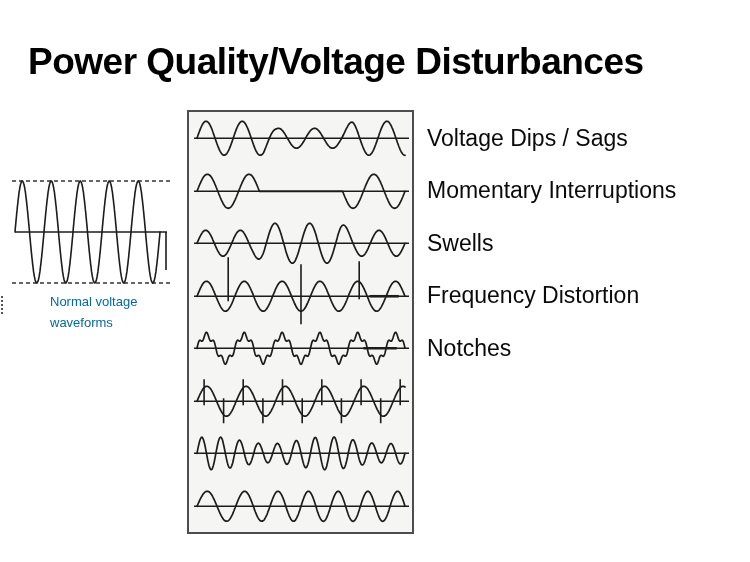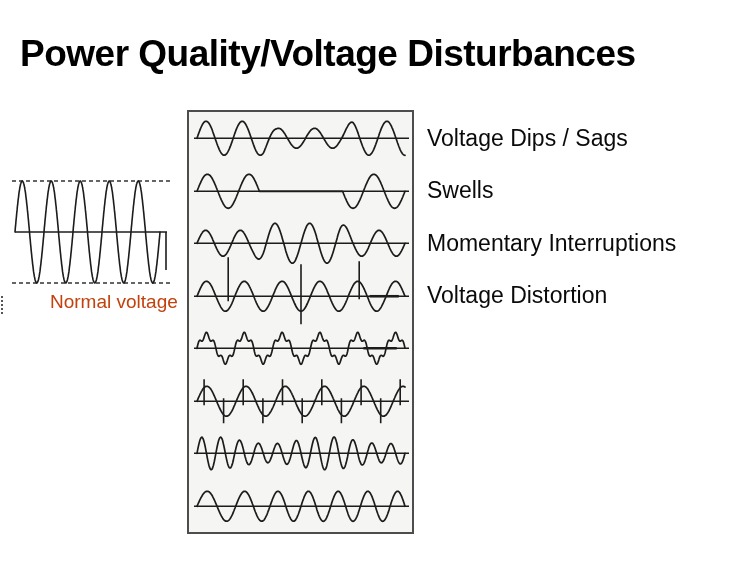--- a/index.html
+++ b/index.html
@@ -6,29 +6,29 @@
     --line:#1c1c1c; --box-bg:#f5f5f3; --box-border:#4d4d4d; --text:#000; --page:#fff;
   }
   html,body{margin:0;padding:0;}
   body{
     width:750px;height:562px;position:relative;overflow:hidden;
     background:var(--page);
     font-family:"Liberation Sans","DejaVu Sans",sans-serif;
     color:var(--text);
   }
   .title{
-    position:absolute;left:20px;top:33px;margin:0;
+    position:absolute;left:20px;top:33px;margin:8px;
     font-size:37px;font-weight:bold;letter-spacing:-0.5px;white-space:nowrap;
   }
   
   .left-panel{position:absolute;left:0;top:162px;width:186px;height:200px;}
   .left-panel svg{position:absolute;left:0;top:0;overflow:visible;}
   .left-caption{
     position:absolute;left:50px;top:129px;
-    font-size:19px;line-height:21px;color:#c2410c;white-space:nowrap;
+    font-size:13px;line-height:21px;color:#0369a1;white-space:nowrap;
   }
   .edge-tick{
     position:absolute;left:1px;top:296px;height:18px;width:0;
     border-left:2px dotted #555;
   }
   
   .wave-box{
     position:absolute;left:187px;top:110px;width:227px;height:424px;
     box-sizing:border-box;border:2px solid var(--box-border);
     background:var(--box-bg);
@@ -54,20 +54,21 @@
 <div class="left-panel">
   <svg id="left-wave" width="186" height="200" viewBox="0 0 186 200">
     <line x1="12" y1="19" x2="170" y2="19" stroke="#333" stroke-width="1.4" stroke-dasharray="4 3"></line>
     <line x1="12" y1="121" x2="170" y2="121" stroke="#333" stroke-width="1.4" stroke-dasharray="4 3"></line>
     <line x1="166" y1="70" x2="166" y2="108" stroke="#1c1c1c" stroke-width="1.6"></line>
   <line x1="15" y1="70" x2="167" y2="70" stroke="#1c1c1c" stroke-width="1.4"></line>
       <path d="M15.0 70.0L15.3 66.2L15.7 62.4L16.0 58.7L16.4 55.0L16.7 51.4L17.1 47.9L17.4 44.5L17.8 41.3L18.1 38.2L18.5 35.3L18.8 32.6L19.1 30.1L19.5 27.9L19.8 25.8L20.2 24.1L20.5 22.5L20.9 21.3L21.2 20.3L21.6 19.6L21.9 19.1L22.3 19.0L22.6 19.1L22.9 19.6L23.3 20.3L23.6 21.3L24.0 22.5L24.3 24.1L24.7 25.8L25.0 27.9L25.4 30.1L25.7 32.6L26.0 35.3L26.4 38.2L26.7 41.3L27.1 44.5L27.4 47.9L27.8 51.4L28.1 55.0L28.5 58.7L28.8 62.4L29.2 66.2L29.5 70.0L29.8 73.8L30.2 77.6L30.5 81.3L30.9 85.0L31.2 88.6L31.6 92.1L31.9 95.5L32.3 98.7L32.6 101.8L33.0 104.7L33.3 107.4L33.6 109.9L34.0 112.1L34.3 114.2L34.7 115.9L35.0 117.5L35.4 118.7L35.7 119.7L36.1 120.4L36.4 120.9L36.8 121.0L37.1 120.9L37.4 120.4L37.8 119.7L38.1 118.7L38.5 117.5L38.8 115.9L39.2 114.2L39.5 112.1L39.9 109.9L40.2 107.4L40.5 104.7L40.9 101.8L41.2 98.7L41.6 95.5L41.9 92.1L42.3 88.6L42.6 85.0L43.0 81.3L43.3 77.6L43.7 73.8L44.0 70.0L44.3 66.2L44.7 62.4L45.0 58.7L45.4 55.0L45.7 51.4L46.1 47.9L46.4 44.5L46.8 41.3L47.1 38.2L47.5 35.3L47.8 32.6L48.1 30.1L48.5 27.9L48.8 25.8L49.2 24.1L49.5 22.5L49.9 21.3L50.2 20.3L50.6 19.6L50.9 19.1L51.3 19.0L51.6 19.1L51.9 19.6L52.3 20.3L52.6 21.3L53.0 22.5L53.3 24.1L53.7 25.8L54.0 27.9L54.4 30.1L54.7 32.6L55.0 35.3L55.4 38.2L55.7 41.3L56.1 44.5L56.4 47.9L56.8 51.4L57.1 55.0L57.5 58.7L57.8 62.4L58.2 66.2L58.5 70.0L58.8 73.8L59.2 77.6L59.5 81.3L59.9 85.0L60.2 88.6L60.6 92.1L60.9 95.5L61.3 98.7L61.6 101.8L62.0 104.7L62.3 107.4L62.6 109.9L63.0 112.1L63.3 114.2L63.7 115.9L64.0 117.5L64.4 118.7L64.7 119.7L65.1 120.4L65.4 120.9L65.8 121.0L66.1 120.9L66.4 120.4L66.8 119.7L67.1 118.7L67.5 117.5L67.8 115.9L68.2 114.2L68.5 112.1L68.9 109.9L69.2 107.4L69.5 104.7L69.9 101.8L70.2 98.7L70.6 95.5L70.9 92.1L71.3 88.6L71.6 85.0L72.0 81.3L72.3 77.6L72.7 73.8L73.0 70.0L73.3 66.2L73.7 62.4L74.0 58.7L74.4 55.0L74.7 51.4L75.1 47.9L75.4 44.5L75.8 41.3L76.1 38.2L76.5 35.3L76.8 32.6L77.1 30.1L77.5 27.9L77.8 25.8L78.2 24.1L78.5 22.5L78.9 21.3L79.2 20.3L79.6 19.6L79.9 19.1L80.3 19.0L80.6 19.1L80.9 19.6L81.3 20.3L81.6 21.3L82.0 22.5L82.3 24.1L82.7 25.8L83.0 27.9L83.4 30.1L83.7 32.6L84.0 35.3L84.4 38.2L84.7 41.3L85.1 44.5L85.4 47.9L85.8 51.4L86.1 55.0L86.5 58.7L86.8 62.4L87.2 66.2L87.5 70.0L87.8 73.8L88.2 77.6L88.5 81.3L88.9 85.0L89.2 88.6L89.6 92.1L89.9 95.5L90.3 98.7L90.6 101.8L91.0 104.7L91.3 107.4L91.6 109.9L92.0 112.1L92.3 114.2L92.7 115.9L93.0 117.5L93.4 118.7L93.7 119.7L94.1 120.4L94.4 120.9L94.8 121.0L95.1 120.9L95.4 120.4L95.8 119.7L96.1 118.7L96.5 117.5L96.8 115.9L97.2 114.2L97.5 112.1L97.9 109.9L98.2 107.4L98.5 104.7L98.9 101.8L99.2 98.7L99.6 95.5L99.9 92.1L100.3 88.6L100.6 85.0L101.0 81.3L101.3 77.6L101.7 73.8L102.0 70.0L102.3 66.2L102.7 62.4L103.0 58.7L103.4 55.0L103.7 51.4L104.1 47.9L104.4 44.5L104.8 41.3L105.1 38.2L105.5 35.3L105.8 32.6L106.1 30.1L106.5 27.9L106.8 25.8L107.2 24.1L107.5 22.5L107.9 21.3L108.2 20.3L108.6 19.6L108.9 19.1L109.3 19.0L109.6 19.1L109.9 19.6L110.3 20.3L110.6 21.3L111.0 22.5L111.3 24.1L111.7 25.8L112.0 27.9L112.4 30.1L112.7 32.6L113.0 35.3L113.4 38.2L113.7 41.3L114.1 44.5L114.4 47.9L114.8 51.4L115.1 55.0L115.5 58.7L115.8 62.4L116.2 66.2L116.5 70.0L116.8 73.8L117.2 77.6L117.5 81.3L117.9 85.0L118.2 88.6L118.6 92.1L118.9 95.5L119.3 98.7L119.6 101.8L120.0 104.7L120.3 107.4L120.6 109.9L121.0 112.1L121.3 114.2L121.7 115.9L122.0 117.5L122.4 118.7L122.7 119.7L123.1 120.4L123.4 120.9L123.8 121.0L124.1 120.9L124.4 120.4L124.8 119.7L125.1 118.7L125.5 117.5L125.8 115.9L126.2 114.2L126.5 112.1L126.9 109.9L127.2 107.4L127.5 104.7L127.9 101.8L128.2 98.7L128.6 95.5L128.9 92.1L129.3 88.6L129.6 85.0L130.0 81.3L130.3 77.6L130.7 73.8L131.0 70.0L131.3 66.2L131.7 62.4L132.0 58.7L132.4 55.0L132.7 51.4L133.1 47.9L133.4 44.5L133.8 41.3L134.1 38.2L134.5 35.3L134.8 32.6L135.1 30.1L135.5 27.9L135.8 25.8L136.2 24.1L136.5 22.5L136.9 21.3L137.2 20.3L137.6 19.6L137.9 19.1L138.3 19.0L138.6 19.1L138.9 19.6L139.3 20.3L139.6 21.3L140.0 22.5L140.3 24.1L140.7 25.8L141.0 27.9L141.4 30.1L141.7 32.6L142.0 35.3L142.4 38.2L142.7 41.3L143.1 44.5L143.4 47.9L143.8 51.4L144.1 55.0L144.5 58.7L144.8 62.4L145.2 66.2L145.5 70.0L145.8 73.8L146.2 77.6L146.5 81.3L146.9 85.0L147.2 88.6L147.6 92.1L147.9 95.5L148.3 98.7L148.6 101.8L149.0 104.7L149.3 107.4L149.6 109.9L150.0 112.1L150.3 114.2L150.7 115.9L151.0 117.5L151.4 118.7L151.7 119.7L152.1 120.4L152.4 120.9L152.8 121.0L153.1 120.9L153.4 120.4L153.8 119.7L154.1 118.7L154.5 117.5L154.8 115.9L155.2 114.2L155.5 112.1L155.9 109.9L156.2 107.4L156.5 104.7L156.9 101.8L157.2 98.7L157.6 95.5L157.9 92.1L158.3 88.6L158.6 85.0L159.0 81.3L159.3 77.6L159.7 73.8L160.0 70.0" fill="none" stroke="#1c1c1c" stroke-width="1.6" stroke-linejoin="round" stroke-linecap="round"></path>
     </svg>
   <div class="left-caption">
     <div>Normal voltage</div>
+    <div>waveforms</div>
   </div>
 </div>
 <div class="edge-tick"></div>
 
 <div class="wave-box">
   <div class="wave-row">
       <svg width="223" height="52.5" viewBox="0 0 223 52.5">
         <line x1="5" y1="26.25" x2="220" y2="26.25" stroke="#1c1c1c" stroke-width="1.4"></line>
         <path d="M8.0 26.3L8.5 24.8L9.0 23.3L9.5 21.9L10.0 20.5L10.5 19.2L11.0 17.9L11.5 16.6L12.0 15.5L12.5 14.4L13.0 13.4L13.4 12.5L13.9 11.7L14.4 11.0L14.9 10.4L15.4 9.9L15.9 9.6L16.4 9.3L16.9 9.3L17.4 9.3L17.9 9.4L18.4 9.7L18.9 10.1L19.4 10.6L19.9 11.3L20.4 12.0L20.9 12.9L21.4 13.8L21.9 14.9L22.4 16.0L22.9 17.2L23.4 18.5L23.8 19.8L24.3 21.2L24.8 22.6L25.3 24.0L25.8 25.5L26.3 26.9L26.8 28.4L27.3 29.8L27.8 31.3L28.3 32.6L28.8 34.0L29.3 35.2L29.8 36.4L30.3 37.6L30.8 38.6L31.3 39.6L31.8 40.4L32.3 41.2L32.8 41.8L33.3 42.4L33.8 42.8L34.2 43.1L34.7 43.2L35.2 43.2L35.7 43.2L36.2 42.9L36.7 42.6L37.2 42.1L37.7 41.6L38.2 40.9L38.7 40.1L39.2 39.2L39.7 38.2L40.2 37.1L40.7 35.9L41.2 34.7L41.7 33.4L42.2 32.0L42.7 30.6L43.2 29.2L43.7 27.8L44.2 26.3L44.6 24.9L45.1 23.4L45.6 22.0L46.1 20.6L46.6 19.2L47.1 17.9L47.6 16.7L48.1 15.5L48.6 14.4L49.1 13.4L49.6 12.5L50.1 11.7L50.6 11.0L51.1 10.4L51.6 9.9L52.1 9.6L52.6 9.4L53.1 9.3L53.6 9.3L54.1 9.4L54.6 9.7L55.0 10.1L55.5 10.6L56.0 11.2L56.5 12.0L57.0 12.8L57.5 13.8L58.0 14.8L58.5 16.0L59.0 17.2L59.5 18.4L60.0 19.7L60.5 21.1L61.0 22.5L61.5 24.0L62.0 25.4L62.5 26.9L63.0 28.3L63.5 29.8L64.0 31.2L64.5 32.6L65.0 33.9L65.4 35.2L65.9 36.4L66.4 37.5L66.9 38.6L67.4 39.5L67.9 40.4L68.4 41.2L68.9 41.8L69.4 42.3L69.9 42.8L70.4 43.0L70.9 43.2L71.4 43.2L71.9 43.2L72.4 43.0L72.9 42.6L73.4 42.2L73.9 41.6L74.4 40.9L74.9 40.0L75.4 38.9L75.8 37.7L76.3 36.5L76.8 35.3L77.3 34.0L77.8 32.7L78.3 31.4L78.8 30.1L79.3 28.8L79.8 27.6L80.3 26.4L80.8 25.2L81.3 24.1L81.8 23.0L82.3 22.1L82.8 21.2L83.3 20.4L83.8 19.6L84.3 19.0L84.8 18.4L85.3 18.0L85.8 17.6L86.2 17.3L86.7 17.1L87.2 16.9L87.7 16.7L88.2 16.5L88.7 16.3L89.2 16.3L89.7 16.3L90.2 16.4L90.7 16.5L91.2 16.7L91.7 17.0L92.2 17.4L92.7 17.8L93.2 18.3L93.7 18.9L94.2 19.5L94.7 20.2L95.2 20.9L95.7 21.6L96.2 22.4L96.6 23.2L97.1 24.0L97.6 24.9L98.1 25.7L98.6 26.6L99.1 27.4L99.6 28.3L100.1 29.1L100.6 29.9L101.1 30.7L101.6 31.5L102.1 32.2L102.6 32.9L103.1 33.5L103.6 34.0L104.1 34.6L104.6 35.0L105.1 35.4L105.6 35.7L106.1 35.9L106.6 36.1L107.0 36.2L107.5 36.2L108.0 36.2L108.5 36.1L109.0 35.9L109.5 35.6L110.0 35.3L110.5 34.9L111.0 34.4L111.5 33.9L112.0 33.3L112.5 32.7L113.0 32.0L113.5 31.3L114.0 30.5L114.5 29.7L115.0 28.9L115.5 28.1L116.0 27.2L116.5 26.4L117.0 25.5L117.4 24.6L117.9 23.8L118.4 23.0L118.9 22.2L119.4 21.4L119.9 20.7L120.4 20.0L120.9 19.3L121.4 18.7L121.9 18.2L122.4 17.7L122.9 17.3L123.4 17.0L123.9 16.7L124.4 16.5L124.9 16.3L125.4 16.3L125.9 16.3L126.4 16.3L126.9 16.5L127.4 16.7L127.8 17.0L128.3 17.4L128.8 17.8L129.3 18.3L129.8 18.9L130.3 19.5L130.8 20.1L131.3 20.8L131.8 21.6L132.3 22.4L132.8 23.2L133.3 24.0L133.8 24.8L134.3 25.7L134.8 26.5L135.3 27.4L135.8 28.3L136.3 29.1L136.8 29.9L137.3 30.7L137.8 31.4L138.2 32.2L138.7 32.8L139.2 33.5L139.7 34.0L140.2 34.5L140.7 35.0L141.2 35.4L141.7 35.7L142.2 35.9L142.7 36.1L143.2 36.2L143.7 36.2L144.2 36.2L144.7 36.1L145.2 35.9L145.7 35.6L146.2 35.3L146.7 34.9L147.2 34.4L147.7 33.9L148.2 33.3L148.6 32.7L149.1 32.0L149.6 31.3L150.1 30.6L150.6 29.8L151.1 28.9L151.6 28.1L152.1 27.3L152.6 26.4L153.1 25.5L153.6 24.5L154.1 23.5L154.6 22.5L155.1 21.4L155.6 20.4L156.1 19.3L156.6 18.2L157.1 17.2L157.6 16.2L158.1 15.3L158.6 14.4L159.0 13.6L159.5 12.8L160.0 12.1L160.5 11.5L161.0 11.0L161.5 10.6L162.0 10.4L162.5 10.2L163.0 10.2L163.5 10.3L164.0 10.5L164.5 11.2L165.0 11.9L165.5 12.7L166.0 13.7L166.5 14.7L167.0 15.8L167.5 17.0L168.0 18.3L168.5 19.6L169.0 20.9L169.4 22.3L169.9 23.8L170.4 25.2L170.9 26.7L171.4 28.2L171.9 29.6L172.4 31.0L172.9 32.4L173.4 33.7L173.9 35.0L174.4 36.2L174.9 37.4L175.4 38.4L175.9 39.4L176.4 40.3L176.9 41.1L177.4 41.7L177.9 42.3L178.4 42.7L178.9 43.0L179.4 43.2L179.8 43.2L180.3 43.2L180.8 43.0L181.3 42.7L181.8 42.2L182.3 41.7L182.8 41.0L183.3 40.2L183.8 39.3L184.3 38.4L184.8 37.3L185.3 36.1L185.8 34.9L186.3 33.6L186.8 32.3L187.3 30.9L187.8 29.5L188.3 28.0L188.8 26.6L189.3 25.1L189.8 23.7L190.2 22.2L190.7 20.8L191.2 19.5L191.7 18.1L192.2 16.9L192.7 15.7L193.2 14.6L193.7 13.6L194.2 12.6L194.7 11.8L195.2 11.1L195.7 10.5L196.2 10.0L196.7 9.6L197.2 9.4L197.7 9.3L198.2 9.3L198.7 9.4L199.2 9.6L199.7 10.0L200.2 10.5L200.6 11.1L201.1 11.9L201.6 12.7L202.1 13.6L202.6 14.6L203.1 15.8L203.6 16.9L204.1 18.2L204.6 19.5L205.1 20.9L205.6 22.3L206.1 23.7L206.6 25.2L207.1 26.6L207.6 28.1L208.1 29.5L208.6 31.0L209.1 32.3L209.6 33.7L210.1 35.0L210.6 36.2L211.0 37.3L211.5 38.4L212.0 39.4L212.5 40.3L213.0 41.0L213.5 41.7L214.0 42.3L214.5 42.7L215.0 43.0L215.5 43.2L216.0 43.3" fill="none" stroke="#1c1c1c" stroke-width="1.7" stroke-linejoin="round" stroke-linecap="round"></path>
       </svg>
@@ -127,16 +128,17 @@
   <div class="wave-row">
       <svg width="223" height="52.5" viewBox="0 0 223 52.5">
         <line x1="5" y1="26.25" x2="220" y2="26.25" stroke="#1c1c1c" stroke-width="1.4"></line>
         <path d="M8.0 26.3L8.5 25.1L9.0 24.0L9.5 22.9L10.0 21.8L10.5 20.7L11.0 19.7L11.5 18.7L12.0 17.7L12.5 16.8L13.0 16.0L13.4 15.2L13.9 14.4L14.4 13.8L14.9 13.2L15.4 12.6L15.9 12.2L16.4 11.8L16.9 11.6L17.4 11.4L17.9 11.3L18.4 11.3L18.9 11.3L19.4 11.5L19.9 11.8L20.4 12.1L20.9 12.6L21.4 13.1L21.9 13.7L22.4 14.4L22.9 15.1L23.4 16.0L23.8 16.9L24.3 17.8L24.8 18.8L25.3 19.9L25.8 21.0L26.3 22.2L26.8 23.3L27.3 24.5L27.8 25.7L28.3 26.9L28.8 28.1L29.3 29.3L29.8 30.5L30.3 31.7L30.8 32.8L31.3 33.9L31.8 34.9L32.3 35.9L32.8 36.8L33.3 37.6L33.8 38.4L34.2 39.1L34.7 39.7L35.2 40.2L35.7 40.6L36.2 40.9L36.7 41.1L37.2 41.2L37.7 41.2L38.2 41.2L38.7 41.0L39.2 40.7L39.7 40.3L40.2 39.8L40.7 39.2L41.2 38.5L41.7 37.7L42.2 36.8L42.7 35.9L43.2 34.9L43.7 33.8L44.2 32.7L44.6 31.5L45.1 30.3L45.6 29.0L46.1 27.8L46.6 26.5L47.1 25.2L47.6 23.9L48.1 22.6L48.6 21.4L49.1 20.2L49.6 19.0L50.1 17.9L50.6 16.9L51.1 15.9L51.6 15.0L52.1 14.2L52.6 13.4L53.1 12.8L53.6 12.3L54.1 11.8L54.6 11.5L55.0 11.3L55.5 11.3L56.0 11.3L56.5 11.4L57.0 11.7L57.5 12.1L58.0 12.6L58.5 13.2L59.0 13.9L59.5 14.7L60.0 15.6L60.5 16.6L61.0 17.7L61.5 18.9L62.0 20.1L62.5 21.3L63.0 22.6L63.5 24.0L64.0 25.3L64.5 26.7L65.0 28.0L65.4 29.4L65.9 30.7L66.4 32.0L66.9 33.2L67.4 34.4L67.9 35.6L68.4 36.6L68.9 37.6L69.4 38.4L69.9 39.2L70.4 39.8L70.9 40.4L71.4 40.8L71.9 41.1L72.4 41.2L72.9 41.2L73.4 41.1L73.9 40.9L74.4 40.5L74.9 40.1L75.4 39.5L75.8 38.7L76.3 37.9L76.8 36.9L77.3 35.9L77.8 34.8L78.3 33.6L78.8 32.3L79.3 30.9L79.8 29.6L80.3 28.2L80.8 26.7L81.3 25.3L81.8 23.9L82.3 22.4L82.8 21.1L83.3 19.7L83.8 18.5L84.3 17.3L84.8 16.1L85.3 15.1L85.8 14.2L86.2 13.4L86.7 12.7L87.2 12.1L87.7 11.7L88.2 11.4L88.7 11.3L89.2 11.3L89.7 11.4L90.2 11.7L90.7 12.1L91.2 12.7L91.7 13.4L92.2 14.2L92.7 15.1L93.2 16.2L93.7 17.3L94.2 18.6L94.7 19.9L95.2 21.3L95.7 22.7L96.2 24.2L96.6 25.7L97.1 27.2L97.6 28.7L98.1 30.2L98.6 31.6L99.1 33.0L99.6 34.3L100.1 35.6L100.6 36.7L101.1 37.7L101.6 38.7L102.1 39.4L102.6 40.1L103.1 40.6L103.6 41.0L104.1 41.2L104.6 41.2L105.1 41.1L105.6 40.9L106.1 40.5L106.6 39.9L107.0 39.2L107.5 38.3L108.0 37.4L108.5 36.2L109.0 35.0L109.5 33.7L110.0 32.3L110.5 30.9L111.0 29.4L111.5 27.8L112.0 26.3L112.5 24.7L113.0 23.1L113.5 21.6L114.0 20.1L114.5 18.8L115.0 17.4L115.5 16.2L116.0 15.1L116.5 14.1L117.0 13.3L117.4 12.5L117.9 12.0L118.4 11.6L118.9 11.3L119.4 11.3L119.9 11.3L120.4 11.6L120.9 12.0L121.4 12.5L121.9 13.3L122.4 14.1L122.9 15.1L123.4 16.2L123.9 17.4L124.4 18.7L124.9 20.1L125.4 21.6L125.9 23.1L126.4 24.7L126.9 26.2L127.4 27.8L127.8 29.4L128.3 30.9L128.8 32.4L129.3 33.7L129.8 35.1L130.3 36.3L130.8 37.4L131.3 38.4L131.8 39.2L132.3 40.0L132.8 40.5L133.3 40.9L133.8 41.2L134.3 41.3L134.8 41.2L135.3 40.9L135.8 40.5L136.3 40.0L136.8 39.2L137.3 38.4L137.8 37.4L138.2 36.3L138.7 35.1L139.2 33.8L139.7 32.4L140.2 30.9L140.7 29.4L141.2 27.8L141.7 26.3L142.2 24.7L142.7 23.1L143.2 21.6L143.7 20.1L144.2 18.7L144.7 17.4L145.2 16.2L145.7 15.1L146.2 14.1L146.7 13.3L147.2 12.5L147.7 12.0L148.2 11.6L148.6 11.3L149.1 11.3L149.6 11.3L150.1 11.6L150.6 12.0L151.1 12.5L151.6 13.3L152.1 14.1L152.6 15.1L153.1 16.2L153.6 17.4L154.1 18.7L154.6 20.1L155.1 21.6L155.6 23.1L156.1 24.7L156.6 26.2L157.1 27.8L157.6 29.4L158.1 30.9L158.6 32.4L159.0 33.7L159.5 35.1L160.0 36.3L160.5 37.4L161.0 38.4L161.5 39.2L162.0 40.0L162.5 40.5L163.0 40.9L163.5 41.2L164.0 41.3L164.5 41.2L165.0 40.9L165.5 40.5L166.0 40.0L166.5 39.2L167.0 38.4L167.5 37.4L168.0 36.3L168.5 35.1L169.0 33.8L169.4 32.4L169.9 30.9L170.4 29.4L170.9 27.8L171.4 26.3L171.9 24.7L172.4 23.1L172.9 21.6L173.4 20.1L173.9 18.7L174.4 17.4L174.9 16.2L175.4 15.1L175.9 14.1L176.4 13.3L176.9 12.5L177.4 12.0L177.9 11.6L178.4 11.3L178.9 11.3L179.4 11.3L179.8 11.6L180.3 12.0L180.8 12.5L181.3 13.3L181.8 14.1L182.3 15.1L182.8 16.2L183.3 17.4L183.8 18.7L184.3 20.1L184.8 21.6L185.3 23.1L185.8 24.7L186.3 26.2L186.8 27.8L187.3 29.4L187.8 30.9L188.3 32.4L188.8 33.8L189.3 35.1L189.8 36.3L190.2 37.4L190.7 38.4L191.2 39.2L191.7 40.0L192.2 40.5L192.7 40.9L193.2 41.2L193.7 41.3L194.2 41.2L194.7 40.9L195.2 40.5L195.7 40.0L196.2 39.2L196.7 38.4L197.2 37.4L197.7 36.3L198.2 35.1L198.7 33.8L199.2 32.4L199.7 30.9L200.2 29.4L200.6 27.8L201.1 26.3L201.6 24.7L202.1 23.1L202.6 21.6L203.1 20.1L203.6 18.8L204.1 17.4L204.6 16.2L205.1 15.1L205.6 14.1L206.1 13.3L206.6 12.5L207.1 12.0L207.6 11.6L208.1 11.3L208.6 11.3L209.1 11.3L209.6 11.6L210.1 12.0L210.6 12.5L211.0 13.3L211.5 14.1L212.0 15.1L212.5 16.2L213.0 17.4L213.5 18.7L214.0 20.1L214.5 21.6L215.0 23.1L215.5 24.7L216.0 26.3" fill="none" stroke="#1c1c1c" stroke-width="1.7" stroke-linejoin="round" stroke-linecap="round"></path>
       </svg>
     </div>
 </div>
 
 <div class="labels">
   <div class="wave-label">Voltage Dips / Sags</div>
+  <div class="wave-label">Momentary Interruptions</div>
   <div class="wave-label">Swells</div>
-  <div class="wave-label">Momentary Interruptions</div>
-  <div class="wave-label">Voltage Distortion</div>
+  <div class="wave-label">Frequency Distortion</div>
+  <div class="wave-label">Notches</div>
 </div>
 
 </body></html>

